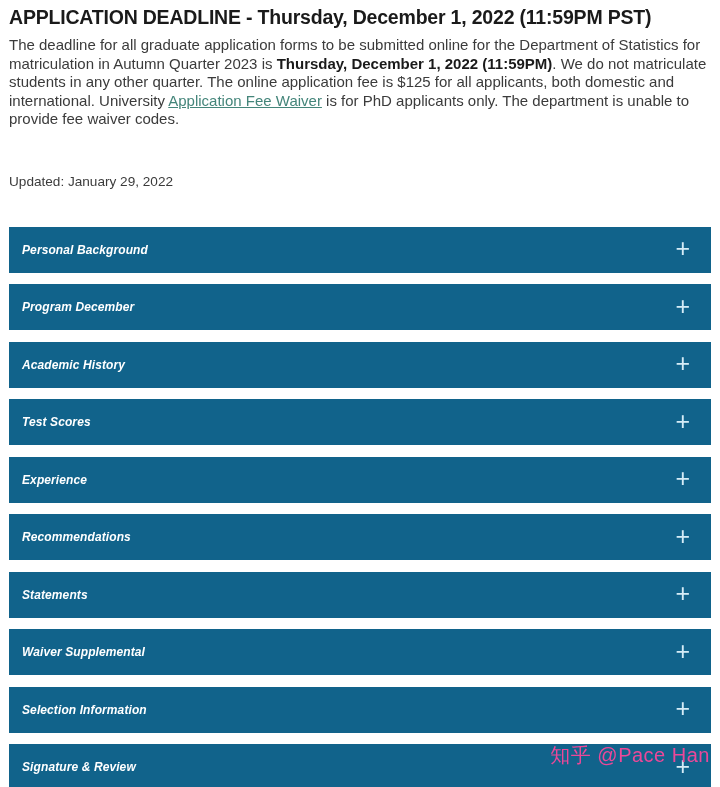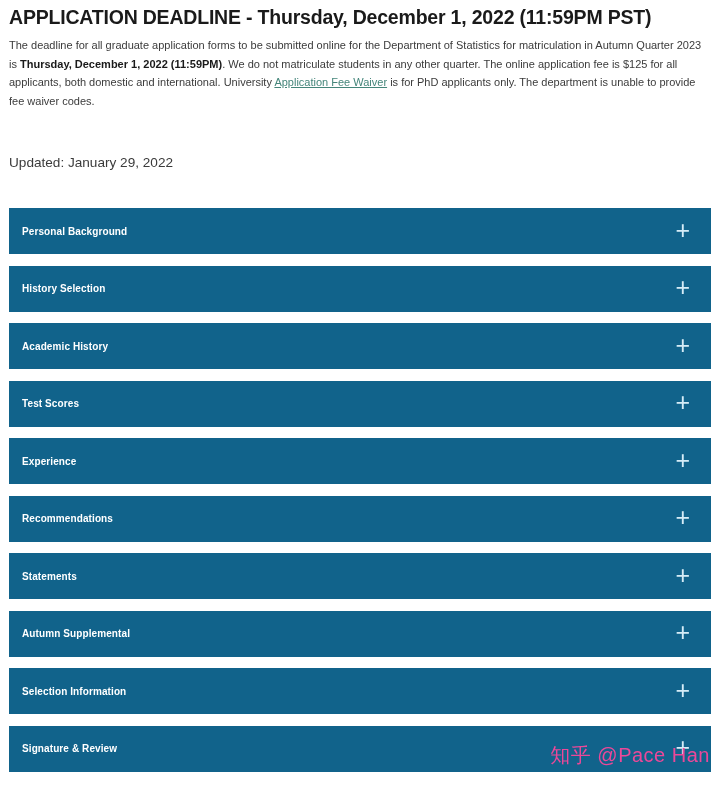--- a/index.html
+++ b/index.html
@@ -20,21 +20,21 @@
     font-size: 19.5px;
     line-height: 24px;
     font-weight: 700;
     color: var(--heading, #1a1a1a);
     letter-spacing: -0.2px;
   }
 
   .intro {
     margin: 7px 0 0 0;
     max-width: 701px;
-    font-size: 11px;
+    font-size: 15px;
     line-height: 18.5px;
     color: var(--body, #3b3b3b);
   }
   .intro strong { font-weight: 700; color: var(--heading, #1a1a1a); }
   .intro a.fee-link {
     color: var(--link, #44857a);
     text-decoration: underline;
     cursor: pointer;
   }
 
@@ -51,22 +51,23 @@
     display: flex;
     align-items: center;
     padding: 0 21px 0 13px;
     margin-bottom: 11.5px;
     cursor: pointer;
   }
   .acc-bar:last-child { margin-bottom: 0; }
   .acc-label {
     color: var(--accordion-label, #ffffff);
     font-weight: 700;
-    font-size: 10px;
+    font-size: 12px;
     letter-spacing: 0.1px;
+    font-style: italic;
   }
   .acc-plus {
     margin-left: auto;
     color: var(--plus-icon, #d5ecf7);
     font-size: 25px;
     font-weight: 400;
     line-height: 1;
     transform: translateY(-1px);
   }
 
@@ -89,21 +90,21 @@
   <p class="intro" id="intro"><span>The deadline for all graduate application forms to be submitted online for the Department of Statistics for matriculation in Autumn Quarter 2023 is </span><strong>Thursday, December 1, 2022 (11:59PM)</strong><span>. We do not matriculate students in any other quarter. The online application fee is $125 for all applicants, both domestic and international. University </span><a class="fee-link" href="#">Application Fee Waiver</a><span> is for PhD applicants only. The department is unable to provide fee waiver codes.</span></p>
 
   <div class="updated">Updated: January 29, 2022</div>
 
   <div class="accordion" id="accordion">
       <div class="acc-bar">
         <span class="acc-label">Personal Background</span>
         <span class="acc-plus">+</span>
       </div>
       <div class="acc-bar">
-        <span class="acc-label">History Selection</span>
+        <span class="acc-label">Program December</span>
         <span class="acc-plus">+</span>
       </div>
       <div class="acc-bar">
         <span class="acc-label">Academic History</span>
         <span class="acc-plus">+</span>
       </div>
       <div class="acc-bar">
         <span class="acc-label">Test Scores</span>
         <span class="acc-plus">+</span>
       </div>
@@ -113,21 +114,21 @@
       </div>
       <div class="acc-bar">
         <span class="acc-label">Recommendations</span>
         <span class="acc-plus">+</span>
       </div>
       <div class="acc-bar">
         <span class="acc-label">Statements</span>
         <span class="acc-plus">+</span>
       </div>
       <div class="acc-bar">
-        <span class="acc-label">Autumn Supplemental</span>
+        <span class="acc-label">Waiver Supplemental</span>
         <span class="acc-plus">+</span>
       </div>
       <div class="acc-bar">
         <span class="acc-label">Selection Information</span>
         <span class="acc-plus">+</span>
       </div>
       <div class="acc-bar">
         <span class="acc-label">Signature &amp; Review</span>
         <span class="acc-plus">+</span>
       </div>

